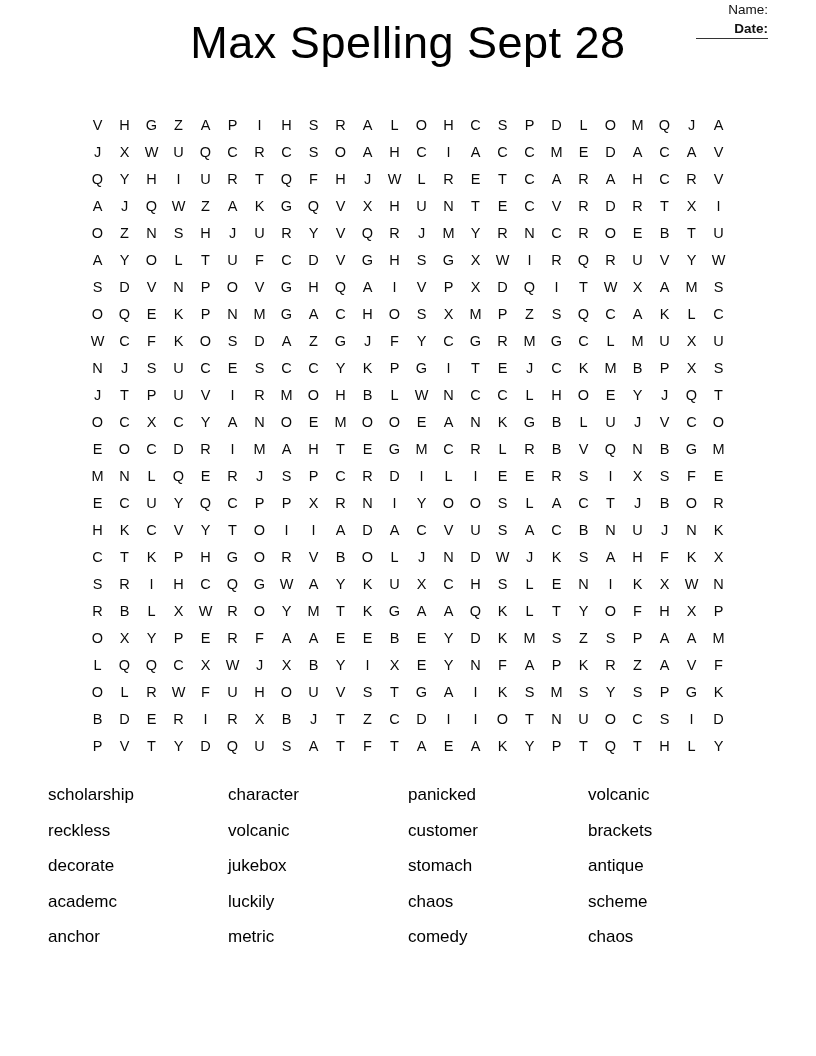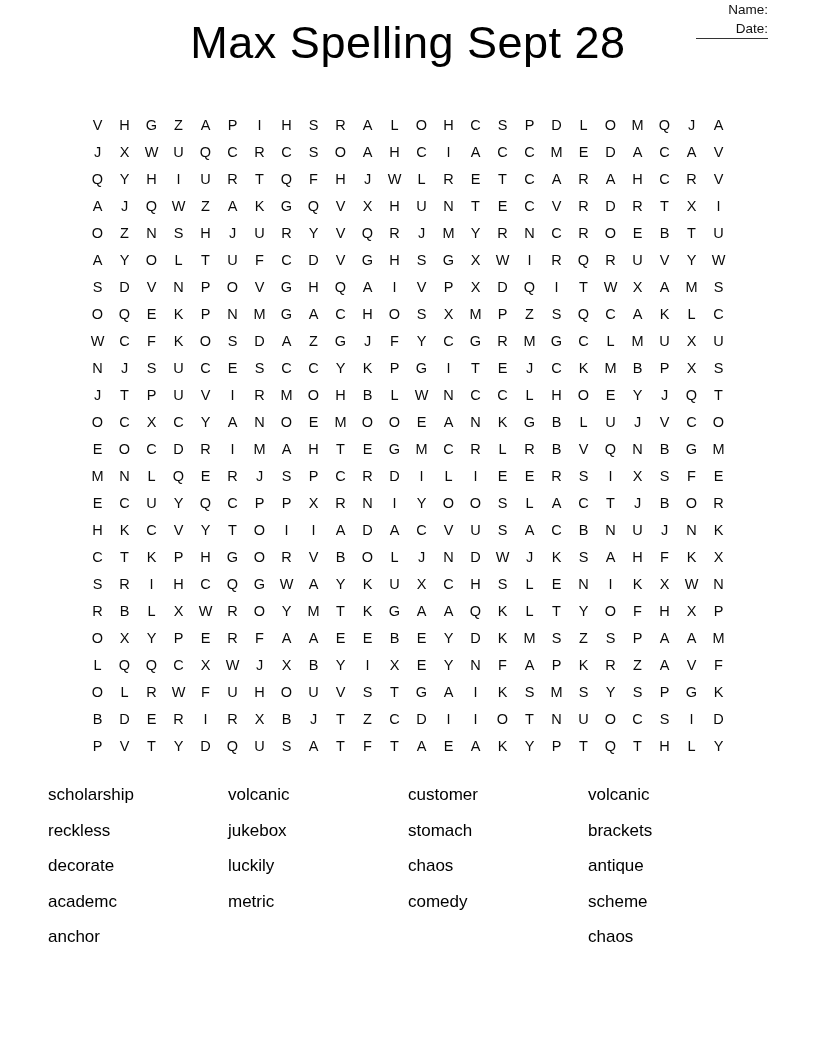--- a/index.html
+++ b/index.html
@@ -36,20 +36,21 @@
   .blank-line {
     border-bottom: 1.4px solid #333333;
     height: 14px;
   }
   .name-line {
     flex: 1 1 auto;
     margin: 0 10px 1px 8px;
   }
   .date-label {
     margin-left: 10px;
+    font-weight: bold;
   }
   .date-line {
     width: 72px;
     margin: 0 0 1px 8px;
   }
   
   .title {
     position: absolute;
     top: 17px;
     left: 0;
@@ -689,26 +690,28 @@
 
   <div class="words" id="word-list">
       <div class="word-col">
         <div class="word">scholarship</div>
         <div class="word">reckless</div>
         <div class="word">decorate</div>
         <div class="word">academc</div>
         <div class="word">anchor</div>
       </div>
       <div class="word-col">
+        <div class="word">character</div>
         <div class="word">volcanic</div>
         <div class="word">jukebox</div>
         <div class="word">luckily</div>
         <div class="word">metric</div>
       </div>
       <div class="word-col">
+        <div class="word">panicked</div>
         <div class="word">customer</div>
         <div class="word">stomach</div>
         <div class="word">chaos</div>
         <div class="word">comedy</div>
       </div>
       <div class="word-col">
         <div class="word">volcanic</div>
         <div class="word">brackets</div>
         <div class="word">antique</div>
         <div class="word">scheme</div>

